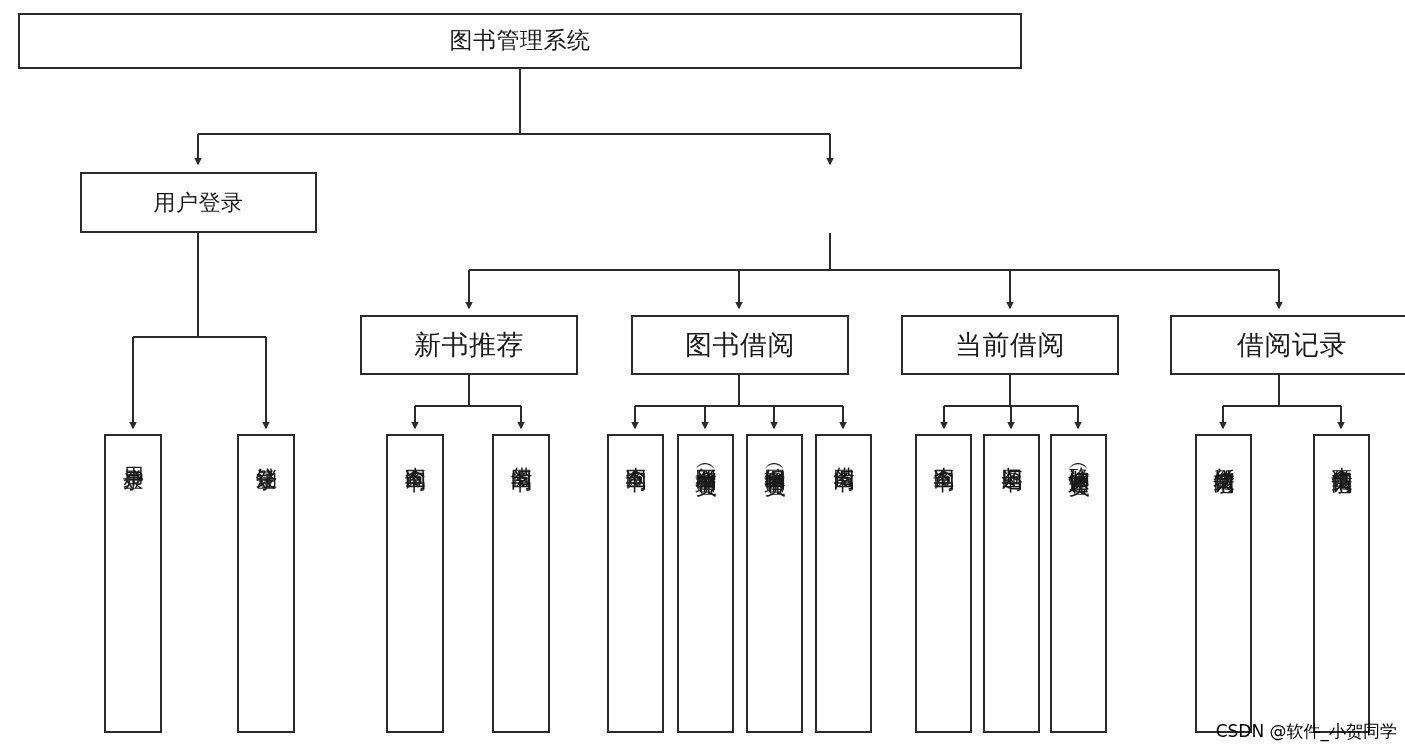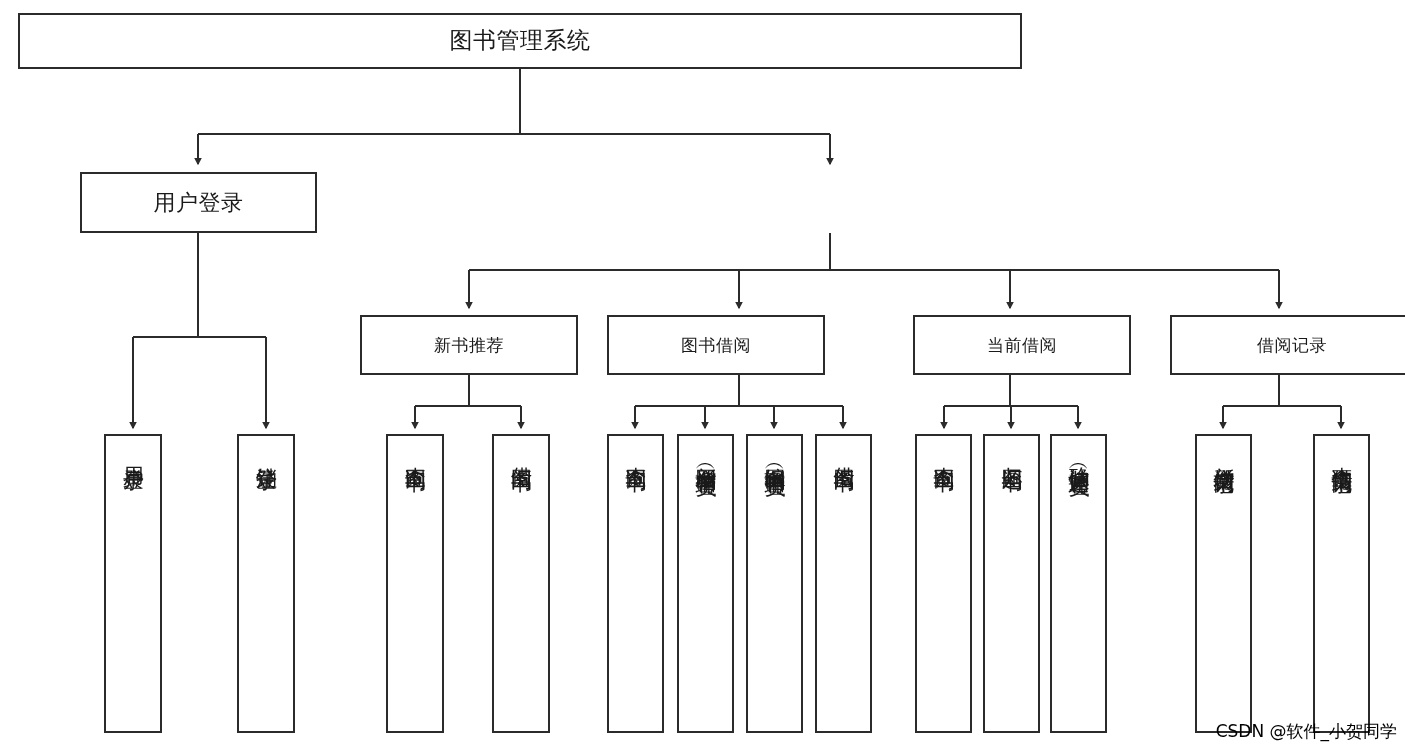--- a/index.html
+++ b/index.html
@@ -38,21 +38,21 @@
     z-index: 2;
   }
   .node .node-label {
     display: block;
     text-align: left;
     line-height: 1.18;
     letter-spacing: 0.5px;
   }
   .node.root .node-label { font-size: 23px; }
   .node.lvl1 .node-label { font-size: 22px; }
-  .node.lvl2 .node-label { font-size: 17px; }
+  .node.lvl2 .node-label { font-size: 27px; }
   .node.leaf {
     align-items: flex-start;
     padding-top: 14px;
   }
   .node.leaf .node-label {
     writing-mode: vertical-rl;
     text-orientation: upright;
     font-size: 21px;
     line-height: 1.28;
     letter-spacing: 1.5px;
@@ -129,24 +129,24 @@
     <span class="node-label">图书管理系统</span>
   </div>
 
   <div class="node lvl1" style="left:80px; top:172px; width:237px; height:61px;">
     <span class="node-label">用户登录</span>
   </div>
 
   <div class="node lvl2" style="left:360px; top:315px; width:218px; height:60px;">
     <span class="node-label">新书推荐</span>
   </div>
-  <div class="node lvl2" style="left:607px; top:315px; width:218px; height:60px;">
+  <div class="node lvl2" style="left:631px; top:315px; width:218px; height:60px;">
     <span class="node-label">图书借阅</span>
   </div>
-  <div class="node lvl2" style="left:901px; top:315px; width:218px; height:60px;margin-left:12px;">
+  <div class="node lvl2" style="left:901px; top:315px; width:218px; height:60px;">
     <span class="node-label">当前借阅</span>
   </div>
   <div class="node lvl2" style="left:1170px; top:315px; width:244px; height:60px;">
     <span class="node-label">借阅记录</span>
   </div>
 
   <div class="node leaf" style="left:104px; top:434px; width:58px; height:299px;">
     <span class="node-label">用户登录</span>
   </div>
   <div class="node leaf" style="left:237px; top:434px; width:58px; height:299px;">

